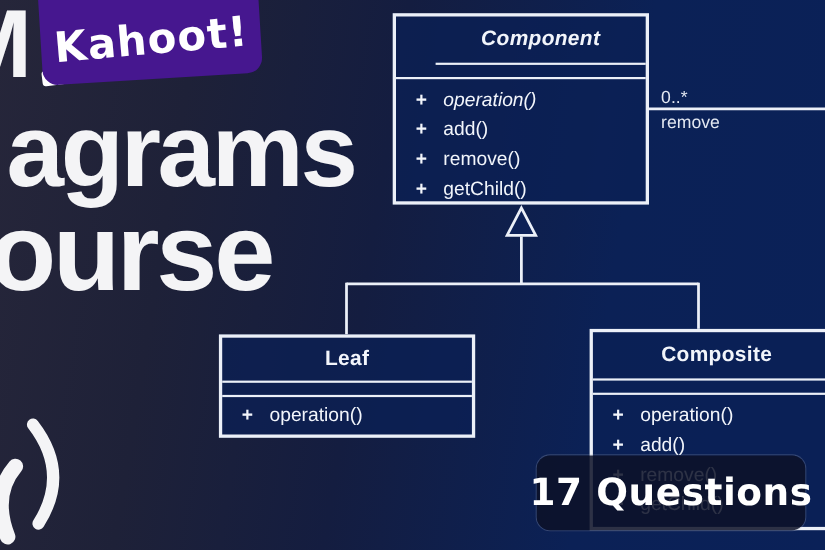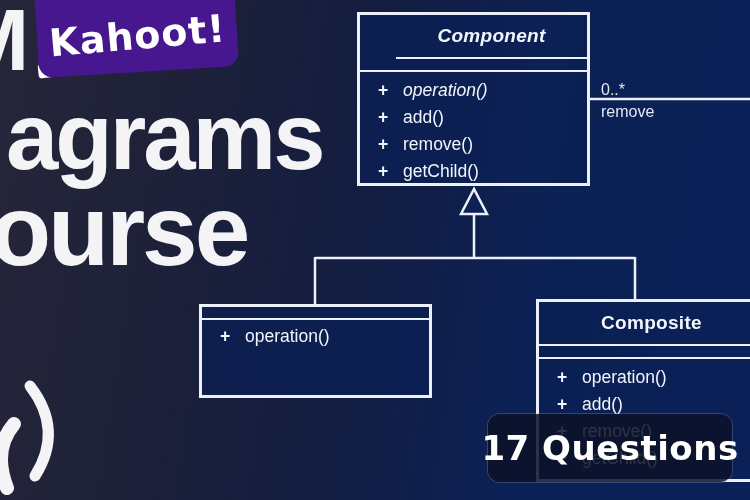--- a/index.html
+++ b/index.html
@@ -115,20 +115,21 @@
         <span class="m-name">remove()</span>
       </div>
       <div class="m-row">
         <span class="m-vis">+</span>
         <span class="m-name">getChild()</span>
       </div>
     </div>
   </div>
 
   <div class="cls cls--leaf" style="left:199px;top:304px;width:233px;height:94px;">
+    <div class="cls-title">Leaf</div>
     <div class="cls-attrs"></div>
     <div class="cls-methods" style="padding-top:0;">
       <div class="m-row">
         <span class="m-vis">+</span>
         <span class="m-name">operation()</span>
       </div>
     </div>
   </div>
 
   <div class="cls cls--composite" style="left:517px;top:299px;width:231px;height:183px;margin-left:19px;">

